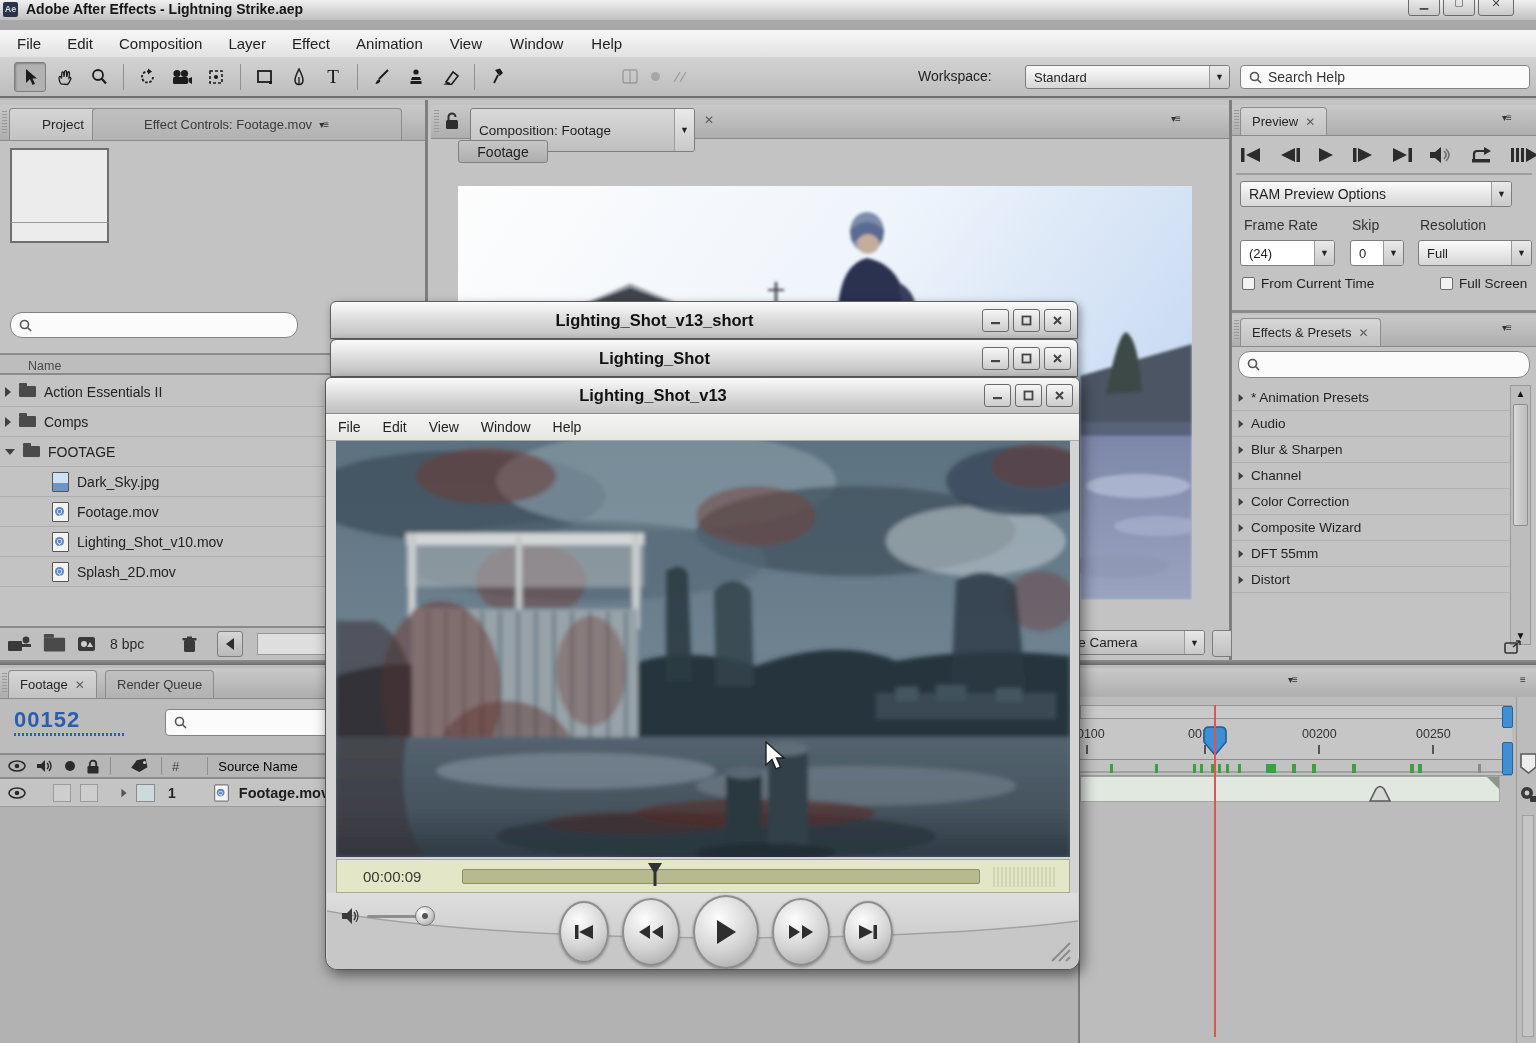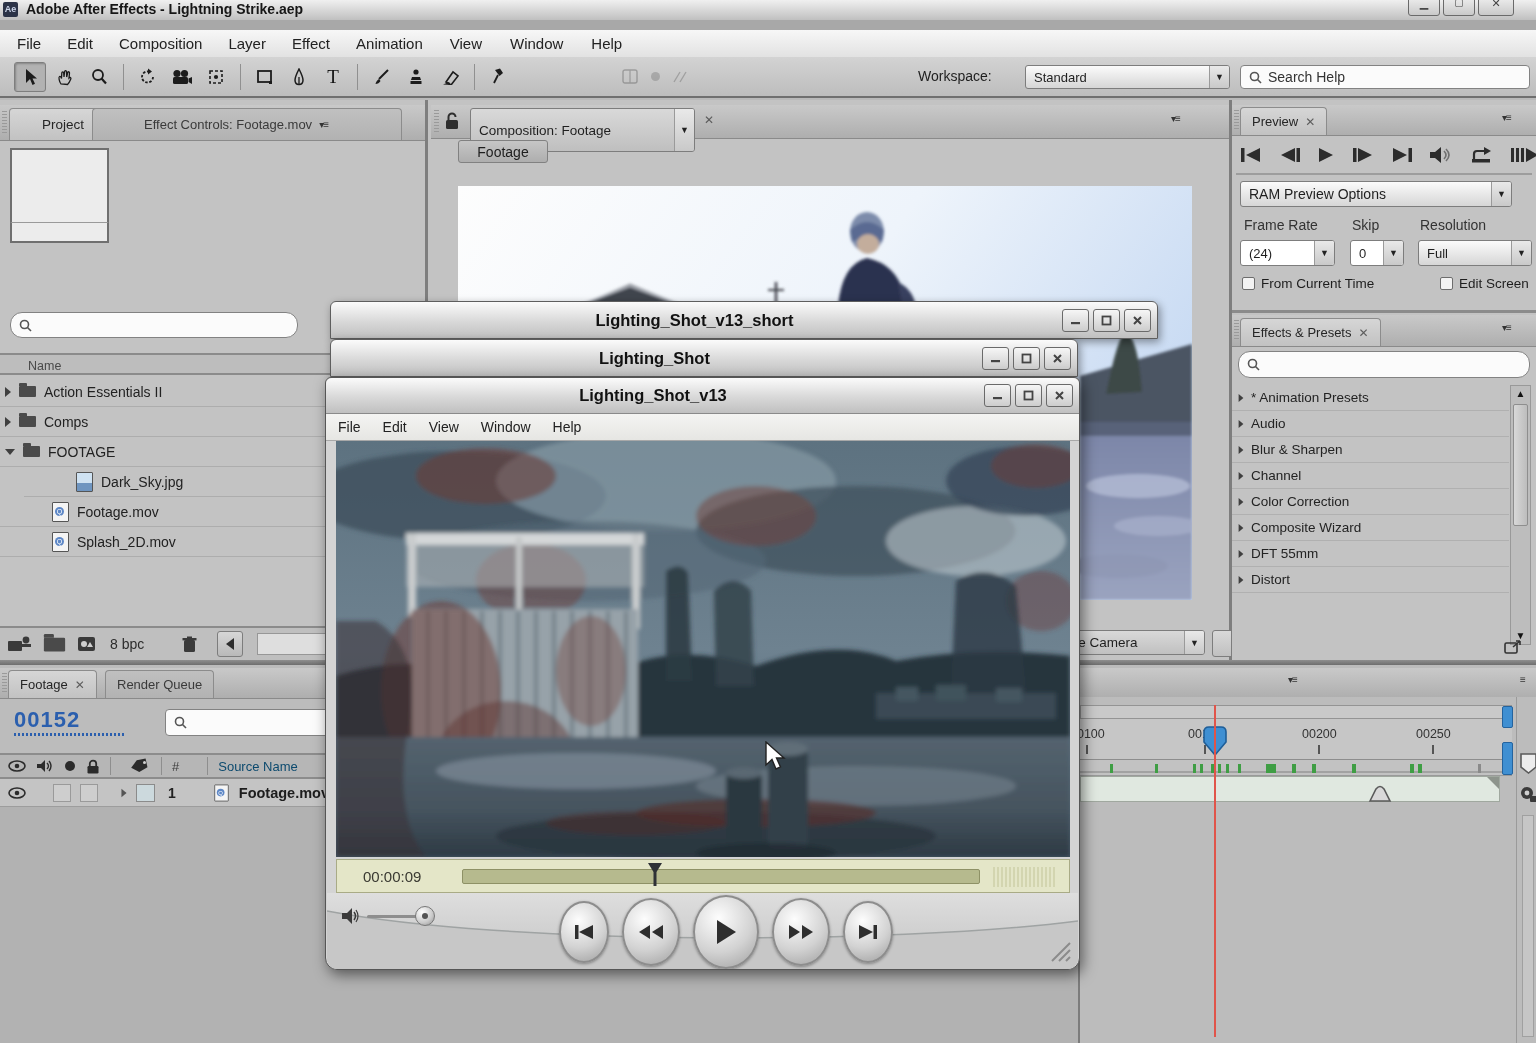--- a/index.html
+++ b/index.html
@@ -196,29 +196,35 @@
       <div class="prow" style="padding-left:5px;">
         <span class="tri-r"></span>
           <span class="folder"></span>
         <span>Comps</span>
       </div>
       <div class="prow" style="padding-left:5px;">
         <span class="tri-d"></span>
           <span class="folder"></span>
         <span>FOOTAGE</span>
       </div>
-      <div class="prow" style="padding-left:52px;margin-left:24px;">
+      <div class="prow" style="padding-left:52px;">
         <span class="ficon img"></span>
         <span>Dark_Sky.jpg</span>
       </div>
       <div class="prow" style="padding-left:52px;">
         <span class="ficon">
             <span class="dotq">Q</span>
           </span>
         <span>Footage.mov</span>
+      </div>
+      <div class="prow" style="padding-left:52px;">
+        <span class="ficon">
+            <span class="dotq">Q</span>
+          </span>
+        <span>Lighting_Shot_v10.mov</span>
       </div>
       <div class="prow" style="padding-left:52px;">
         <span class="ficon">
             <span class="dotq">Q</span>
           </span>
         <span>Splash_2D.mov</span>
       </div>
     </div>
     <div class="a" style="left:412px;top:253px;width:13px;height:254px;background:#cdcdcd;border-left:1px solid #9a9a9a;"></div>
 
@@ -372,21 +378,21 @@
     <div class="dd a" style="left:186px;top:140px;width:114px;height:26px;">
       <span>Full</span>
       <span class="arr">▼</span>
     </div>
     <div class="a" style="left:10px;top:176px;display:flex;align-items:center;gap:6px;">
       <span class="cb"></span>
       <span style="font-size:13.5px;">From Current Time</span>
     </div>
     <div class="a" style="left:208px;top:176px;display:flex;align-items:center;gap:6px;white-space:nowrap;">
       <span class="cb"></span>
-      <span style="font-size:13.5px;">Edit Screen</span>
+      <span style="font-size:13.5px;">Full Screen</span>
     </div>
   </div>
   <div class="a" style="left:1232px;top:310px;width:304px;height:3px;background:#8b8b8b;"></div>
 
   <div class="a" style="left:1232px;top:313px;width:304px;height:347px;background:#c3c3c3;">
     <div class="tabbar a" style="left:0;top:2px;width:304px;height:31px;">
       <div class="grip a" style="left:2px;top:5px;height:20px;"></div>
       <div class="tab a" style="left:8px;top:3px;height:28px;">
         <span>Effects &amp; Presets</span>
         <span class="xmark">✕</span>
@@ -486,21 +492,21 @@
           <path d="M3.8 7 V4.8 a3.2 3.2 0 0 1 6.4 0 V7" fill="none" stroke="#2b2b2b" stroke-width="1.8"></path>
         </svg>
       <div style="width:1px;height:18px;background:#8e8e8e;"></div>
       <svg width="22" height="16" style="margin-left:8px;">
           <path d="M2 8 L9 2 L18 2 L18 11 L9 14 Z" fill="#2b2b2b" transform="rotate(-12 10 8)"></path>
           <circle cx="15.5" cy="4.5" r="1.5" fill="#cfcfcf"></circle>
         </svg>
       <div style="width:1px;height:18px;background:#8e8e8e;"></div>
       <span style="font-size:13px;color:#3c3c3c;">#</span>
       <div style="width:1px;height:18px;background:#8e8e8e;margin-left:18px;"></div>
-      <span style="font-size:13px;color:#0c4a6e;">Source Name</span>
+      <span style="font-size:13px;color:#000000;">Source Name</span>
     </div>
 
     <div class="a" style="left:0;top:114px;width:1078px;height:28px;background:#c4c4c4;border-bottom:1px solid #9d9d9d;display:flex;align-items:center;gap:9px;padding-left:8px;box-sizing:border-box;">
       <svg width="18" height="12">
           <ellipse cx="9" cy="6" rx="8" ry="5" fill="none" stroke="#2b2b2b" stroke-width="1.6"></ellipse>
           <circle cx="9" cy="6" r="2.3" fill="#2b2b2b"></circle>
         </svg>
       <div style="width:16px;height:16px;background:#cecece;border:1px solid #9a9a9a;margin-left:18px;"></div>
       <div style="width:16px;height:16px;background:#cecece;border:1px solid #9a9a9a;"></div>
       <span class="tri-r" style="margin-left:14px;transform:scale(.85);border-left-color:#555;"></span>
@@ -569,21 +575,21 @@
         </svg>
       <svg class="a" style="left:440px;top:88px;" width="17" height="18">
           <circle cx="7" cy="8" r="6" fill="#3a3a3a"></circle>
           <circle cx="7" cy="8" r="2.4" fill="#cfcfcf"></circle>
           <rect x="10" y="11" width="7" height="6" rx="1" fill="#3a3a3a"></rect>
         </svg>
       <div class="a" style="left:442px;top:118px;width:10px;height:220px;background:#c6c6c6;border:1px solid #a0a0a0;"></div>
     </div>
   </div>
 
-  <div class="float-title a" style="left:330px;top:301px;width:828px;height:38px;z-index:30;">
+  <div class="float-title a" style="left:330px;top:301px;width:748px;height:38px;z-index:30;">
     <span class="t">Lighting_Shot_v13_short</span>
     <div style="display:flex;margin-right:6px;">
       <div class="wbtn">
           <svg width="11" height="9">
             <rect x="1" y="6" width="9" height="2.2" fill="#444"></rect>
           </svg>
         </div>
       <div class="wbtn">
           <svg width="11" height="11">
             <rect x="1.5" y="1.5" width="8" height="8" fill="none" stroke="#444" stroke-width="1.8"></rect>

